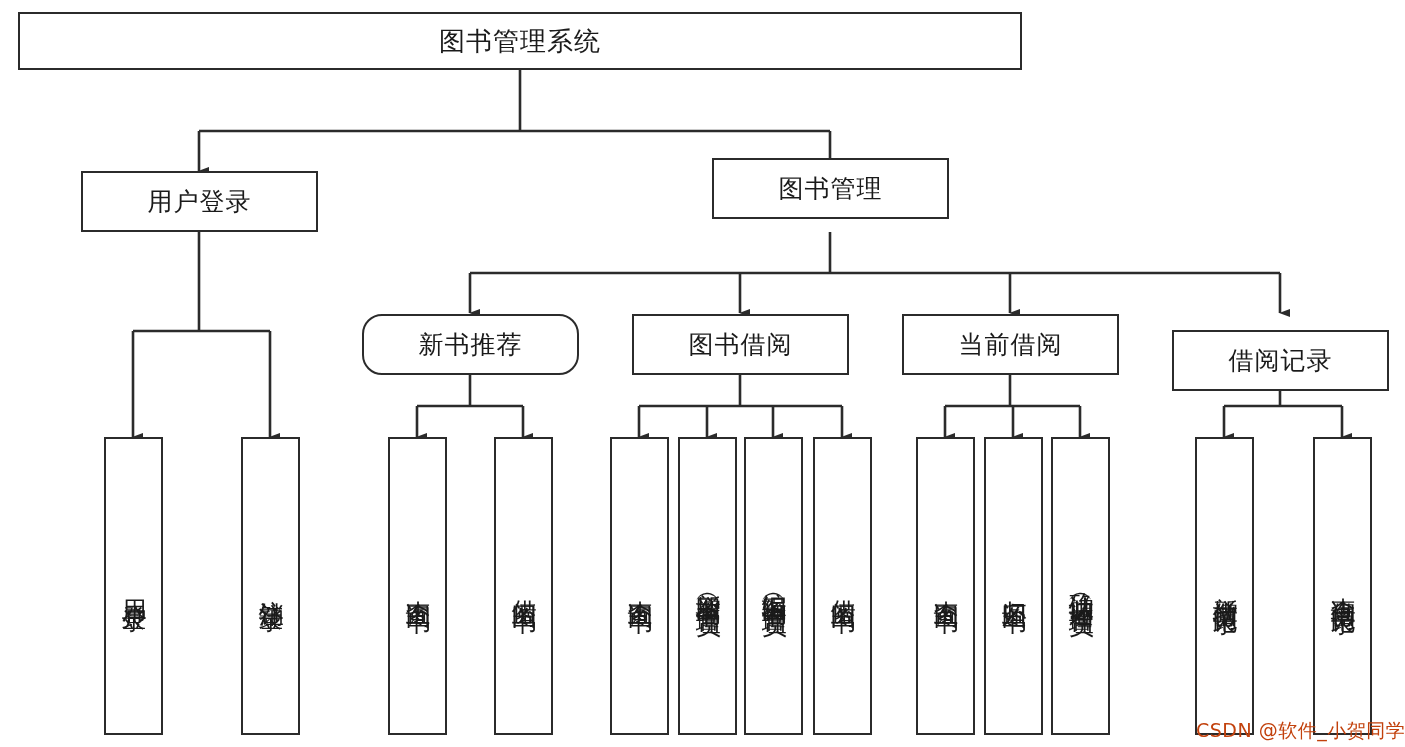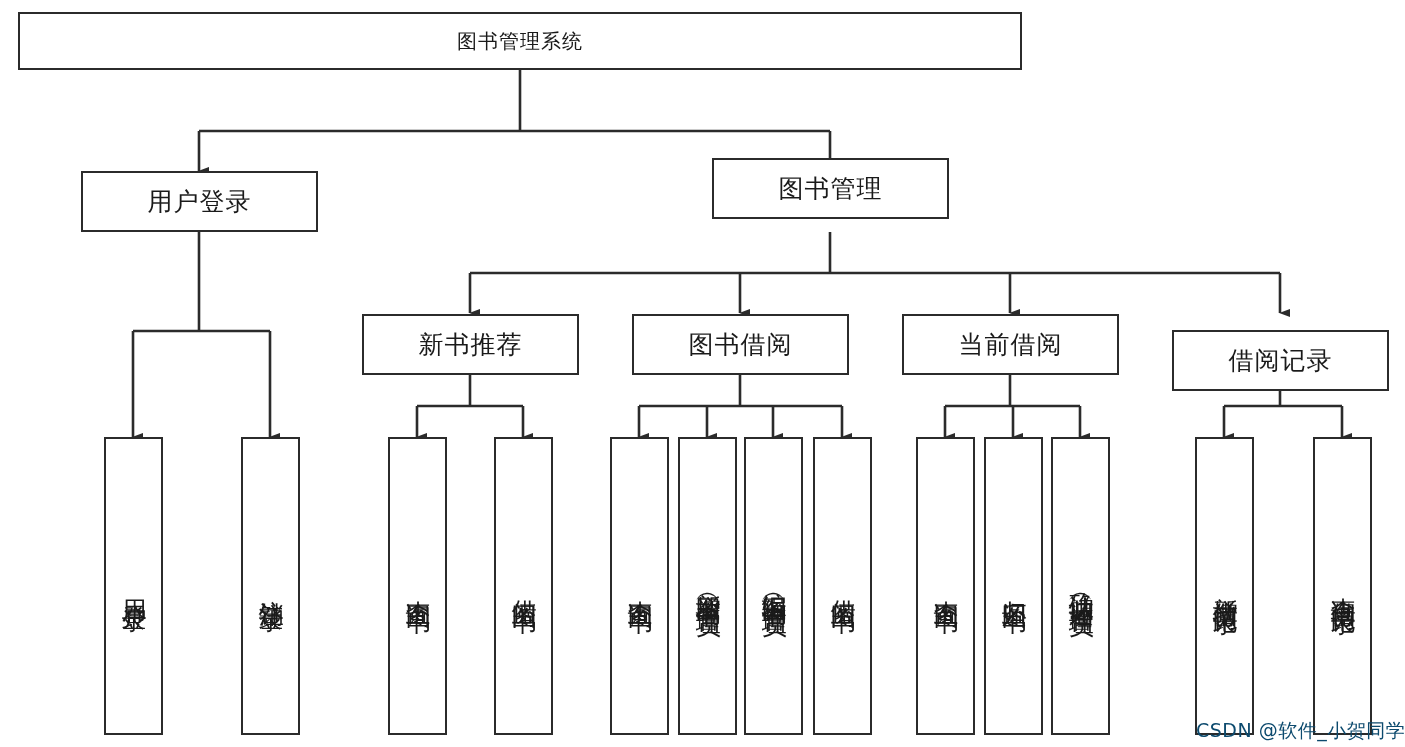--- a/index.html
+++ b/index.html
@@ -48,26 +48,26 @@
   .node-v .label {
     writing-mode: vertical-rl;
     text-orientation: upright;
     font-size: 25px;
     line-height: 1.14;
     letter-spacing: 3px;
     white-space: nowrap;
     text-align: center;
   }
   .node-root .label {
-    font-size: 20px;
+    font-size: 26px;
   }
   .watermark {
     position: absolute;
     font-size: 19px;
-    color: #0c4a6e;
+    color: #c2410c;
     white-space: nowrap;
     letter-spacing: 0.5px;
   }
 </style>
 </head>
 <body>
 
 <div id="diagram-root">
 
   <svg class="edges" viewBox="0 0 1405 747">
@@ -137,21 +137,21 @@
   </div>
 
   <div class="node node-h" style="left:81px; top:171px; width:237px; height:61px;">
     <span class="label">用户登录</span>
   </div>
 
   <div class="node node-h" style="left:712px; top:158px; width:237px; height:61px;">
     <span class="label">图书管理</span>
   </div>
 
-  <div class="node node-h" style="left:362px; top:314px; width:217px; height:61px;">
+  <div class="node node-h" style="left:362px; top:314px; width:217px; height:61px;border-radius:20px;">
     <span class="label">新书推荐</span>
   </div>
 
   <div class="node node-h" style="left:632px; top:314px; width:217px; height:61px;">
     <span class="label">图书借阅</span>
   </div>
 
   <div class="node node-h" style="left:902px; top:314px; width:217px; height:61px;">
     <span class="label">当前借阅</span>
   </div>

